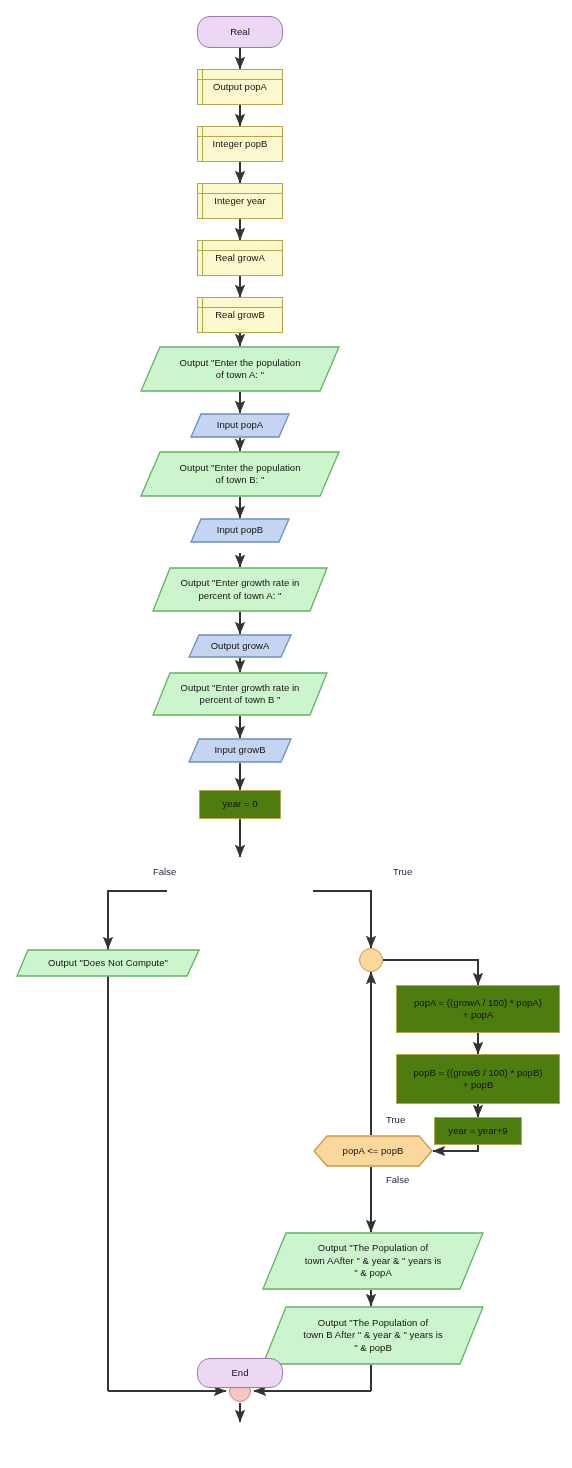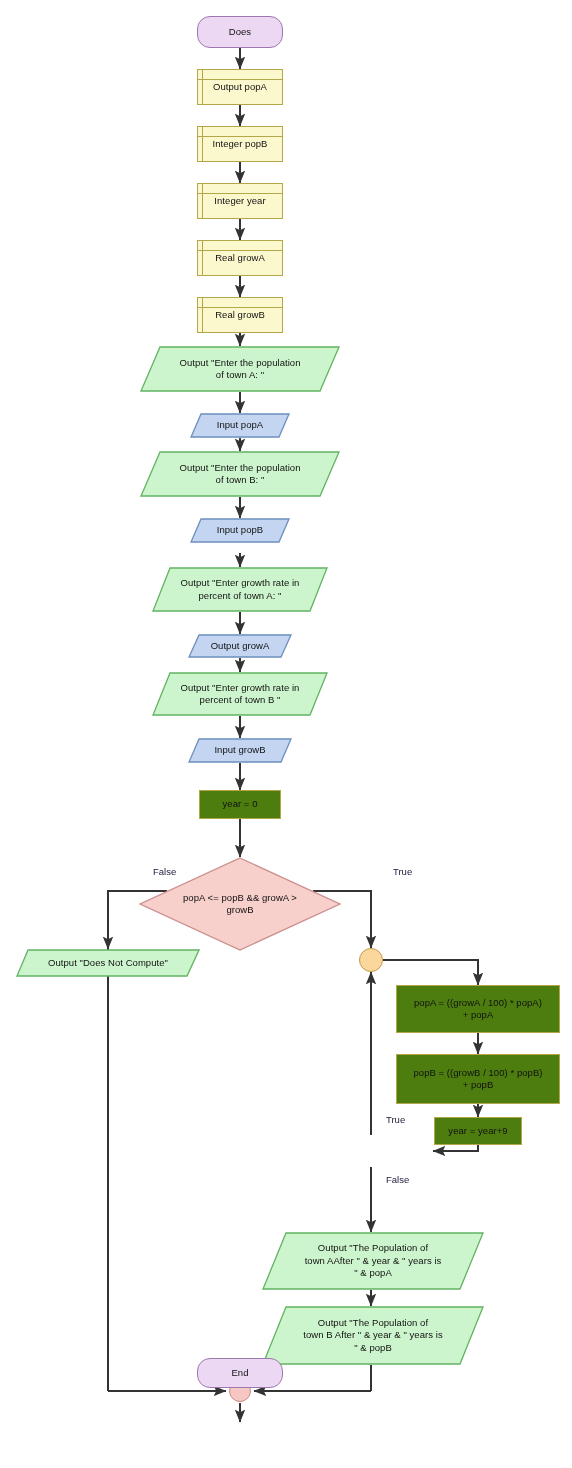--- a/index.html
+++ b/index.html
@@ -98,21 +98,21 @@
       <path d="M371,1365 L371,1391"></path>
     </g>
     <g stroke="#333333" stroke-width="2" fill="none" marker-end="url(#ah)">
       <path d="M108,1391 L226,1391"></path>
       <path d="M371,1391 L254,1391"></path>
       <path d="M240,1403 L240,1422"></path>
     </g>
   </svg>
 
   <div class="node terminal" style="left:197px;top:16px;width:86px;height:32px;">
-    <span class="txt">Does</span>
+    <span class="txt">Real</span>
   </div>
 
   <div class="node decl" style="left:197px;top:69px;width:86px;height:36px;">
     <span class="bar-l1"></span>
     <span class="bar-top"></span>
     <span class="txt">Output popA</span>
   </div>
 
   <div class="node decl" style="left:197px;top:126px;width:86px;height:36px;">
     <span class="bar-l1"></span>
@@ -195,27 +195,20 @@
     <svg class="shape" viewBox="0 0 104 25" preserveAspectRatio="none">
       <polygon points="11,1 103,1 93,24 1,24" fill="#C3D5F0" stroke="#6C8EBF" stroke-width="1.3"></polygon>
     </svg>
     <span class="txt">Input growB</span>
   </div>
 
   <div class="node proc" style="left:199px;top:790px;width:82px;height:29px;">
     <span class="txt">year = 0</span>
   </div>
 
-  <div class="node diamond" style="left:139px;top:857px;width:202px;height:94px;">
-    <svg class="shape" viewBox="0 0 202 94" preserveAspectRatio="none">
-      <polygon points="101,1 201,47 101,93 1,47" fill="#F7CFCB" stroke="#C98D88" stroke-width="1.3"></polygon>
-    </svg>
-    <span class="txt">popA &lt;= popB &amp;&amp; growA &gt;
-growB</span>
-  </div>
 
   <div class="edgelabel" style="left:107px;top:866px;">False</div>
   <div class="edgelabel" style="left:347px;top:866px;">True</div>
 
   <div class="node para" style="left:16px;top:949px;width:184px;height:28px;">
     <svg class="shape" viewBox="0 0 184 28" preserveAspectRatio="none">
       <polygon points="12,1 183,1 171,27 1,27" fill="#CDF5CD" stroke="#61B361" stroke-width="1.3"></polygon>
     </svg>
     <span class="txt">Output "Does Not Compute"</span>
   </div>
@@ -229,20 +222,26 @@
 
   <div class="node proc" style="left:396px;top:1054px;width:164px;height:50px;">
     <span class="txt">popB = ((growB / 100) * popB)
 + popB</span>
   </div>
 
   <div class="node proc" style="left:434px;top:1117px;width:88px;height:28px;">
     <span class="txt">year = year+9</span>
   </div>
 
+  <div class="node hexa" style="left:313px;top:1135px;width:120px;height:32px;">
+    <svg class="shape" viewBox="0 0 120 32" preserveAspectRatio="none">
+      <polygon points="14,1 106,1 119,16 106,31 14,31 1,16" fill="#FCD79B" stroke="#C59A4B" stroke-width="1.3"></polygon>
+    </svg>
+    <span class="txt">popA &lt;= popB</span>
+  </div>
 
   <div class="edgelabel" style="left:340px;top:1114px;">True</div>
   <div class="edgelabel" style="left:340px;top:1174px;">False</div>
 
   <div class="node para" style="left:262px;top:1232px;width:222px;height:58px;">
     <svg class="shape" viewBox="0 0 222 58" preserveAspectRatio="none">
       <polygon points="24,1 221,1 198,57 1,57" fill="#CDF5CD" stroke="#61B361" stroke-width="1.3"></polygon>
     </svg>
     <span class="txt">Output "The Population of
 town AAfter " &amp; year &amp; " years is

